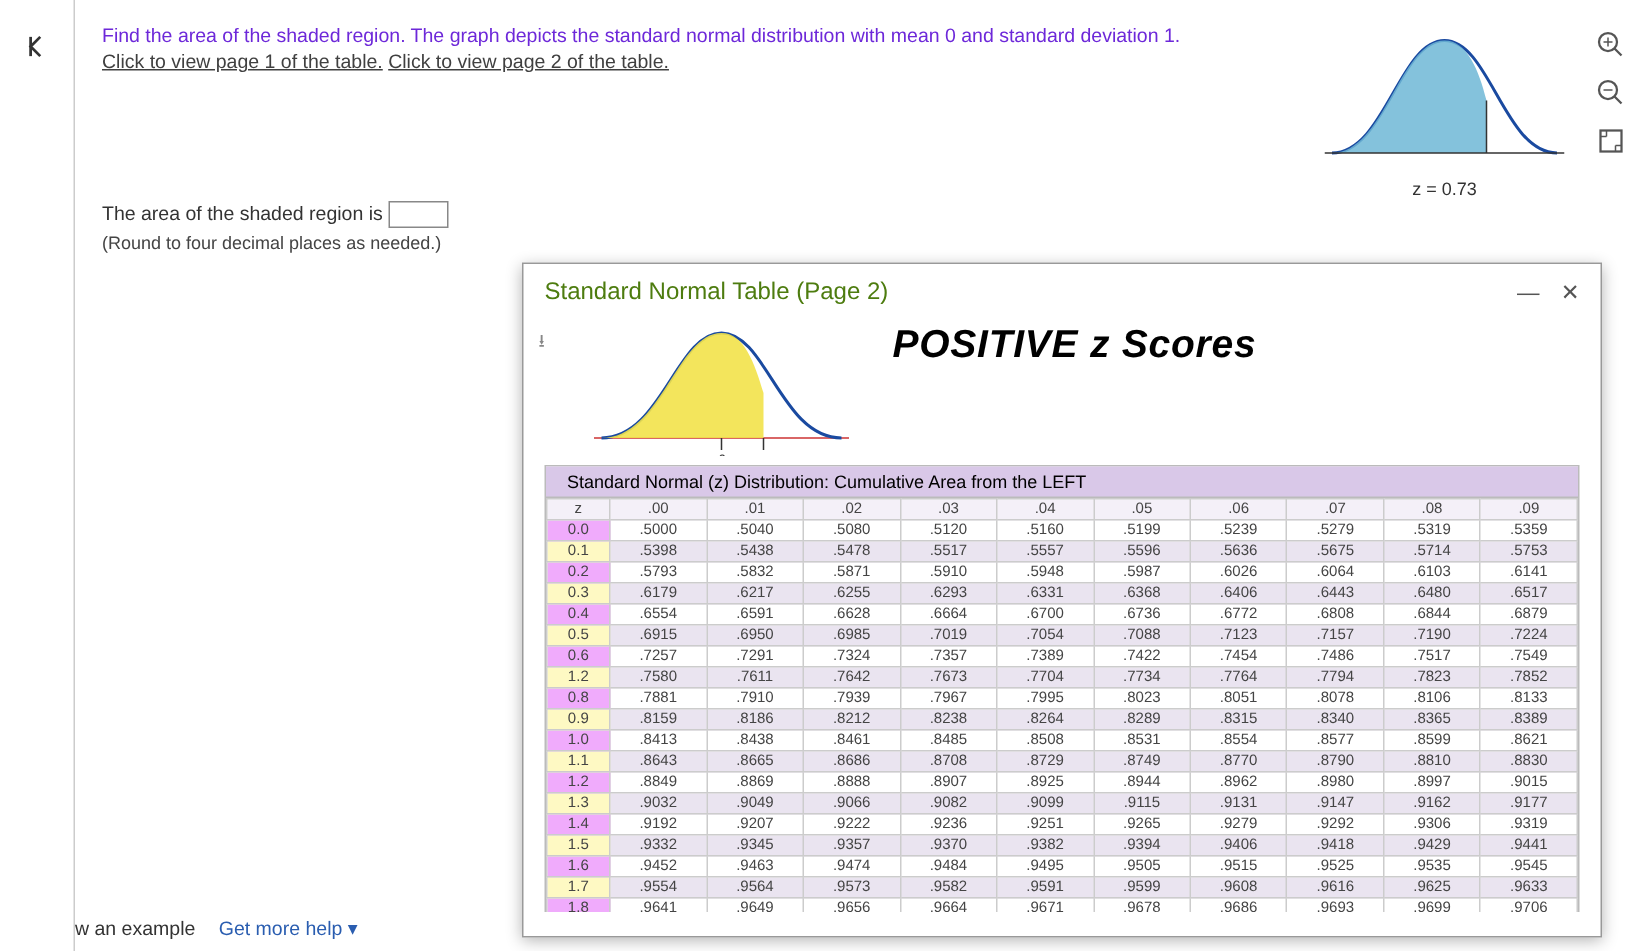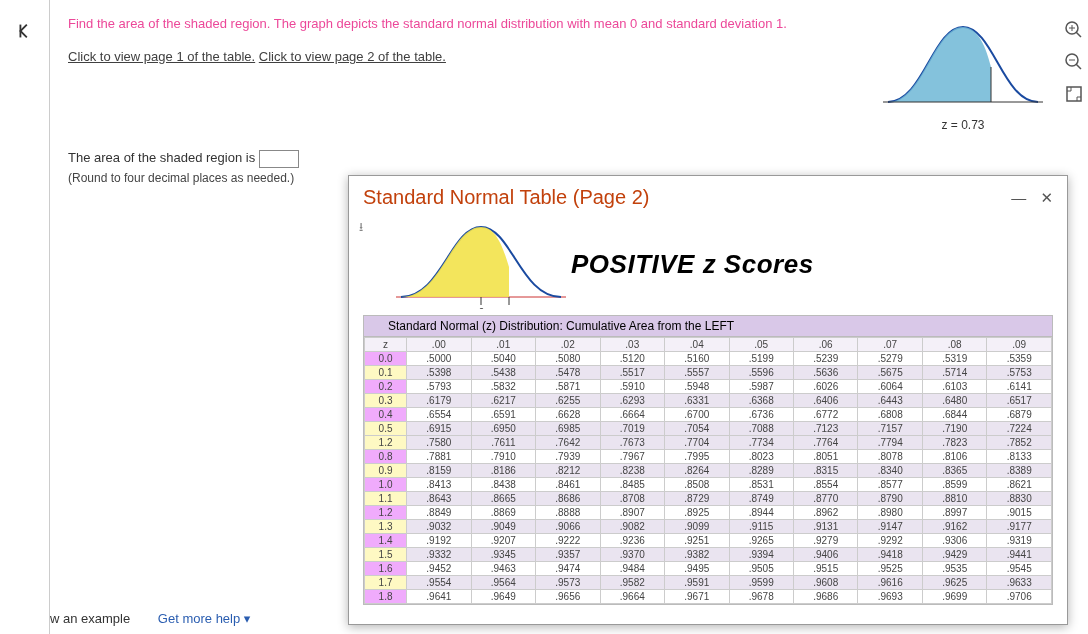--- a/index.html
+++ b/index.html
@@ -1,44 +1,44 @@
 <!DOCTYPE html>
 <html><head>
 <meta charset="utf-8">
 <style>
 *{box-sizing:border-box;margin:0;padding:0}
 body{font-family:Arial,Helvetica,sans-serif;background:#e8e8e8;width:1088px;height:634px;overflow:hidden;position:relative}
 .main{display:flex;height:100%}
 .left-col{width:50px;background:#fff;border-right:1px solid #ccc;padding-top:20px;text-align:center}
 .back-icon{font-size:22px;color:#333;cursor:pointer}
 .content{flex:1;background:#fff;padding:16px 18px 0 18px;position:relative}
-.question{font-size:13px;color:#ec4899;margin-bottom:18px}
+.question{font-size:13px;color:#6d28d9;margin-bottom:2px}
 .links{font-size:13px}
 .links a{color:#404040;text-decoration:underline;cursor:pointer}
 .answer-area{margin-top:86px;font-size:13px;color:#333}
 .answer-box{display:inline-block;width:40px;height:18px;border:1px solid #888;background:#fff;vertical-align:middle}
 .answer-hint{font-size:12px;color:#444;margin-top:3px}
 .bottom-bar{position:absolute;bottom:8px;left:0;font-size:13px;color:#333}
-.bottom-bar a{color:#2a5db0;text-decoration:none;margin-left:24px;cursor:pointer}
+.bottom-bar a{color:#2a5db0;text-decoration:none;margin-left:12px;cursor:pointer}
 .right-tools{position:absolute;right:4px;top:20px;display:flex;flex-direction:column;gap:12px}
 .tool-icon{width:20px;height:20px;color:#555;cursor:pointer;font-size:15px;text-align:center}
 .graph-box{position:absolute;right:40px;top:12px;width:170px;text-align:center}
 .graph-box svg{width:160px;height:100px}
 .graph-label{font-size:12px;color:#333;margin-top:2px}
 .modal{position:absolute;left:348px;top:175px;width:720px;height:450px;background:#fff;border:1px solid #999;box-shadow:0 2px 10px rgba(0,0,0,.3)}
 .modal-head{display:flex;justify-content:space-between;align-items:center;padding:10px 14px 4px 14px}
-.modal-title{font-size:20px;color:#c2410c}
+.modal-title{font-size:16px;color:#4d7c0f}
 .modal-ctrl{font-size:15px;color:#555}
 .modal-ctrl span{margin-left:10px;cursor:pointer}
 .modal-body{padding:2px 14px;height:400px;overflow:hidden}
-.table-img{display:flex;align-items:center;margin:4px 0 6px 28px}
+.table-img{display:flex;gap:24px;margin:4px 0 6px 28px}
 .table-img svg{width:180px;height:90px}
 .pos-title{font-size:26px;font-weight:bold;font-style:italic;letter-spacing:.5px}
 .tbl-wrap{border:1px solid #bbb}
-.tbl-caption{background:#d9c8e8;font-size:12px;padding:3px 24px;border-bottom:1px solid #bbb}
+.tbl-caption{background:#d9c8e8;font-size:12px;padding:3px 14px;border-bottom:1px solid #bbb}
 table{border-collapse:collapse;width:100%;font-size:10px}
 th,td{border:1px solid #ccc;padding:1px 3px;text-align:center;color:#444}
 th{background:#f4f0f8;font-weight:normal}
 td.z{background:#f0abfc}
 tr.odd td{background:#eae4f0}
 tr.odd td.z{background:#fef9c3}
 .pin{position:absolute;left:10px;top:42px;font-size:12px;color:#888;cursor:pointer}
 </style>
 </head>
 <body>
@@ -223,20 +223,33 @@
               <td>.6950</td>
               <td>.6985</td>
               <td>.7019</td>
               <td>.7054</td>
               <td>.7088</td>
               <td>.7123</td>
               <td>.7157</td>
               <td>.7190</td>
               <td>.7224</td>
             </tr>
+            <tr>
+              <td class="z">0.6</td>
+              <td>.7257</td>
+              <td>.7291</td>
+              <td>.7324</td>
+              <td>.7357</td>
+              <td>.7389</td>
+              <td>.7422</td>
+              <td>.7454</td>
+              <td>.7486</td>
+              <td>.7517</td>
+              <td>.7549</td>
+            </tr>
             <tr class="odd">
               <td class="z">1.2</td>
               <td>.7580</td>
               <td>.7611</td>
               <td>.7642</td>
               <td>.7673</td>
               <td>.7704</td>
               <td>.7734</td>
               <td>.7764</td>
               <td>.7794</td>

